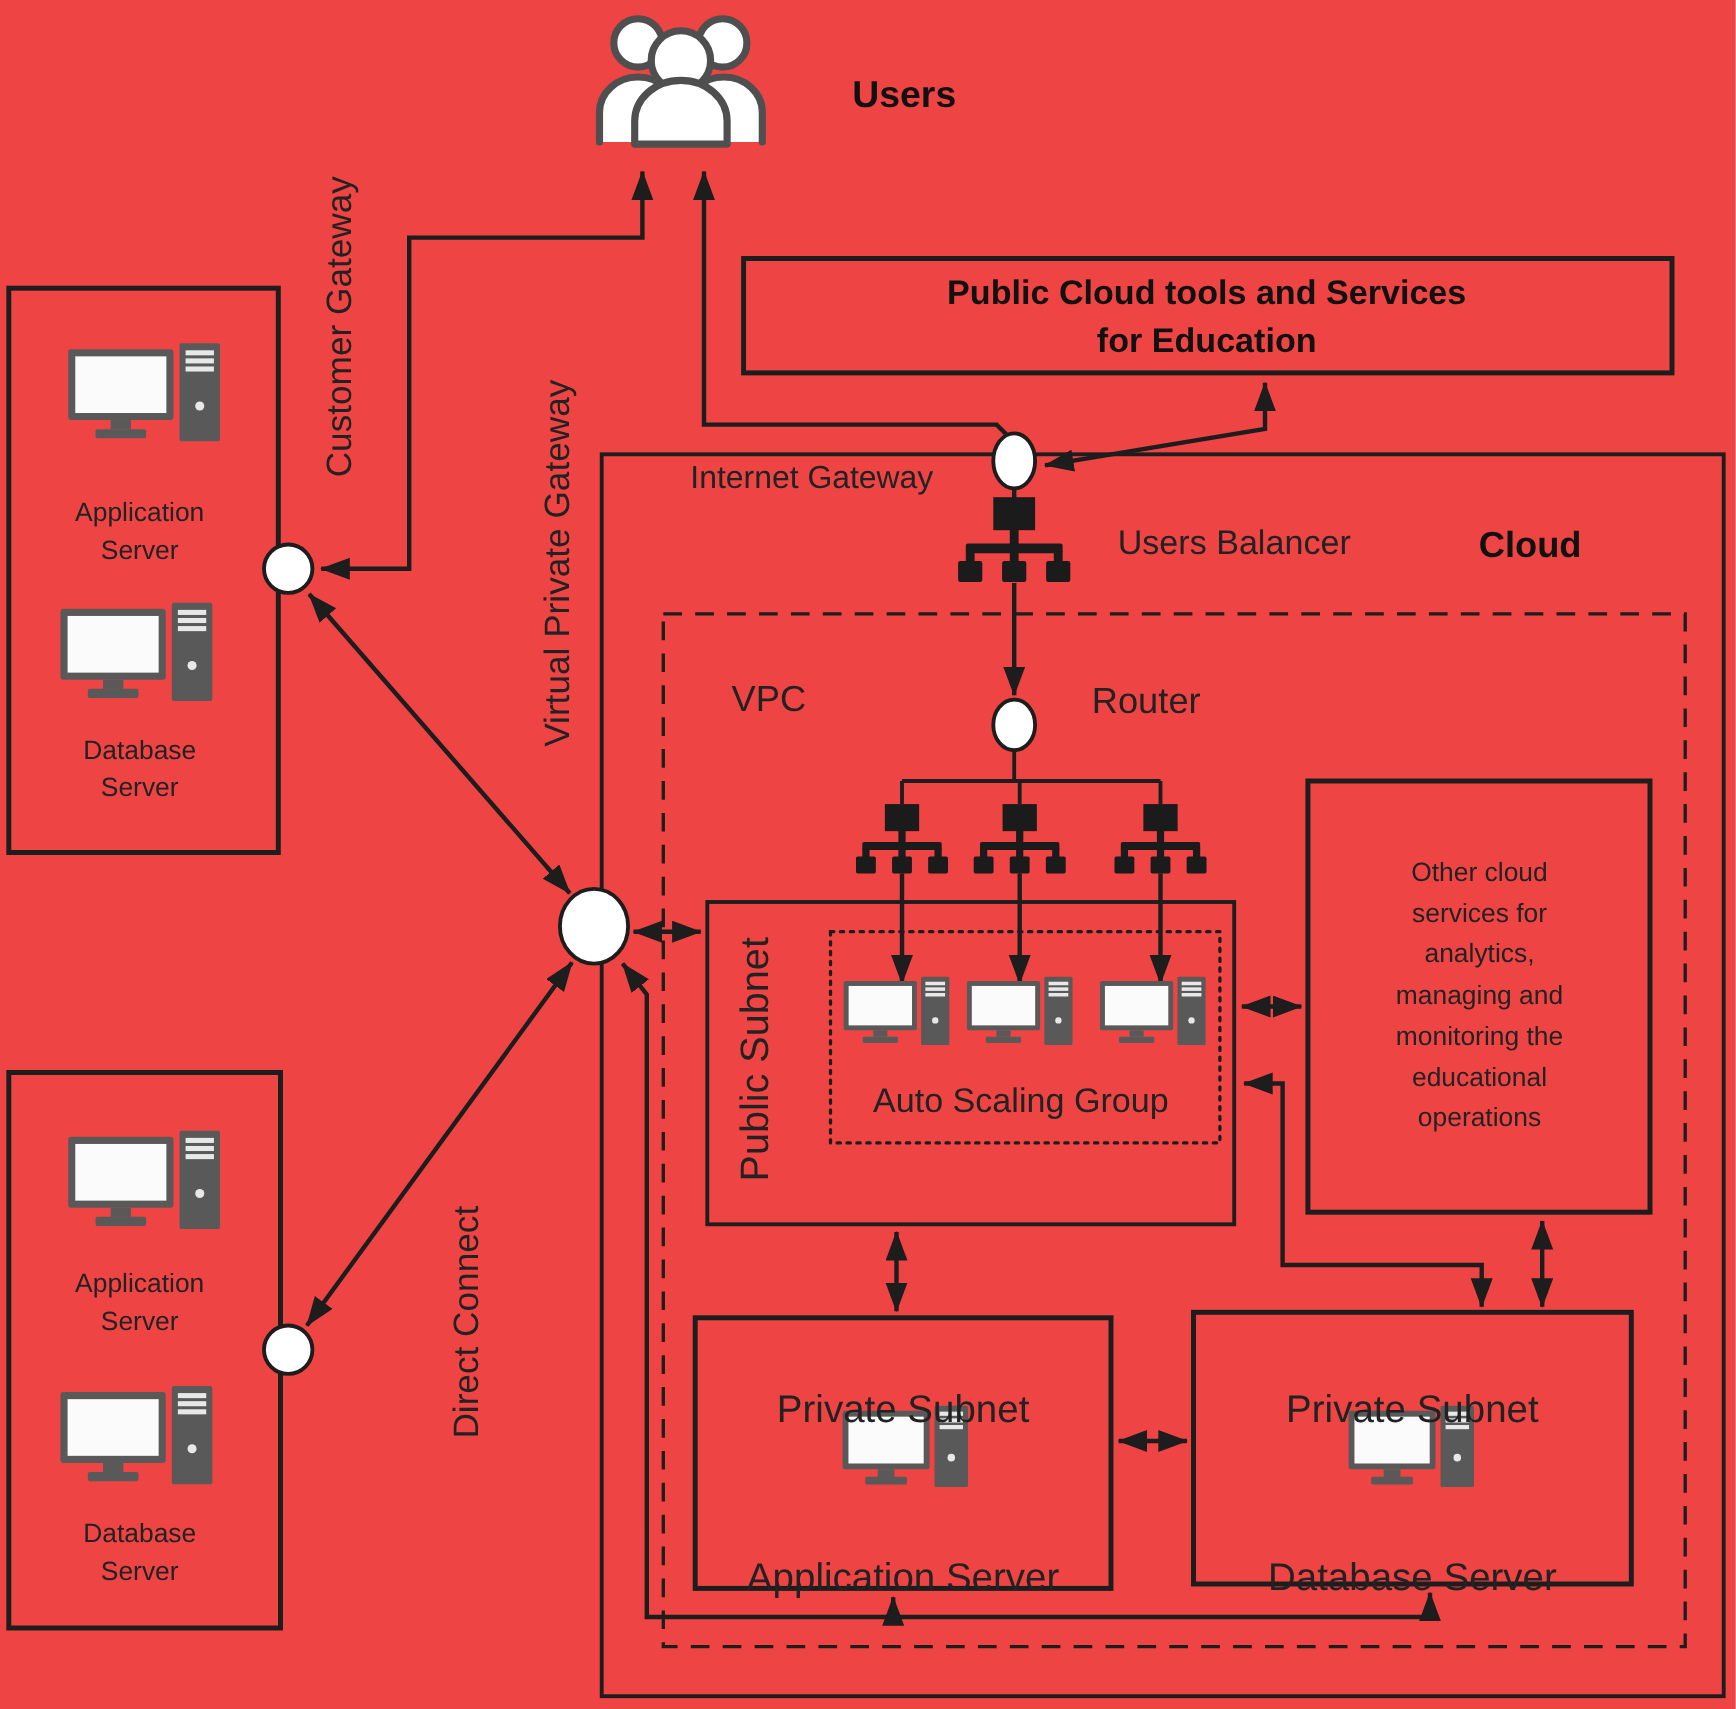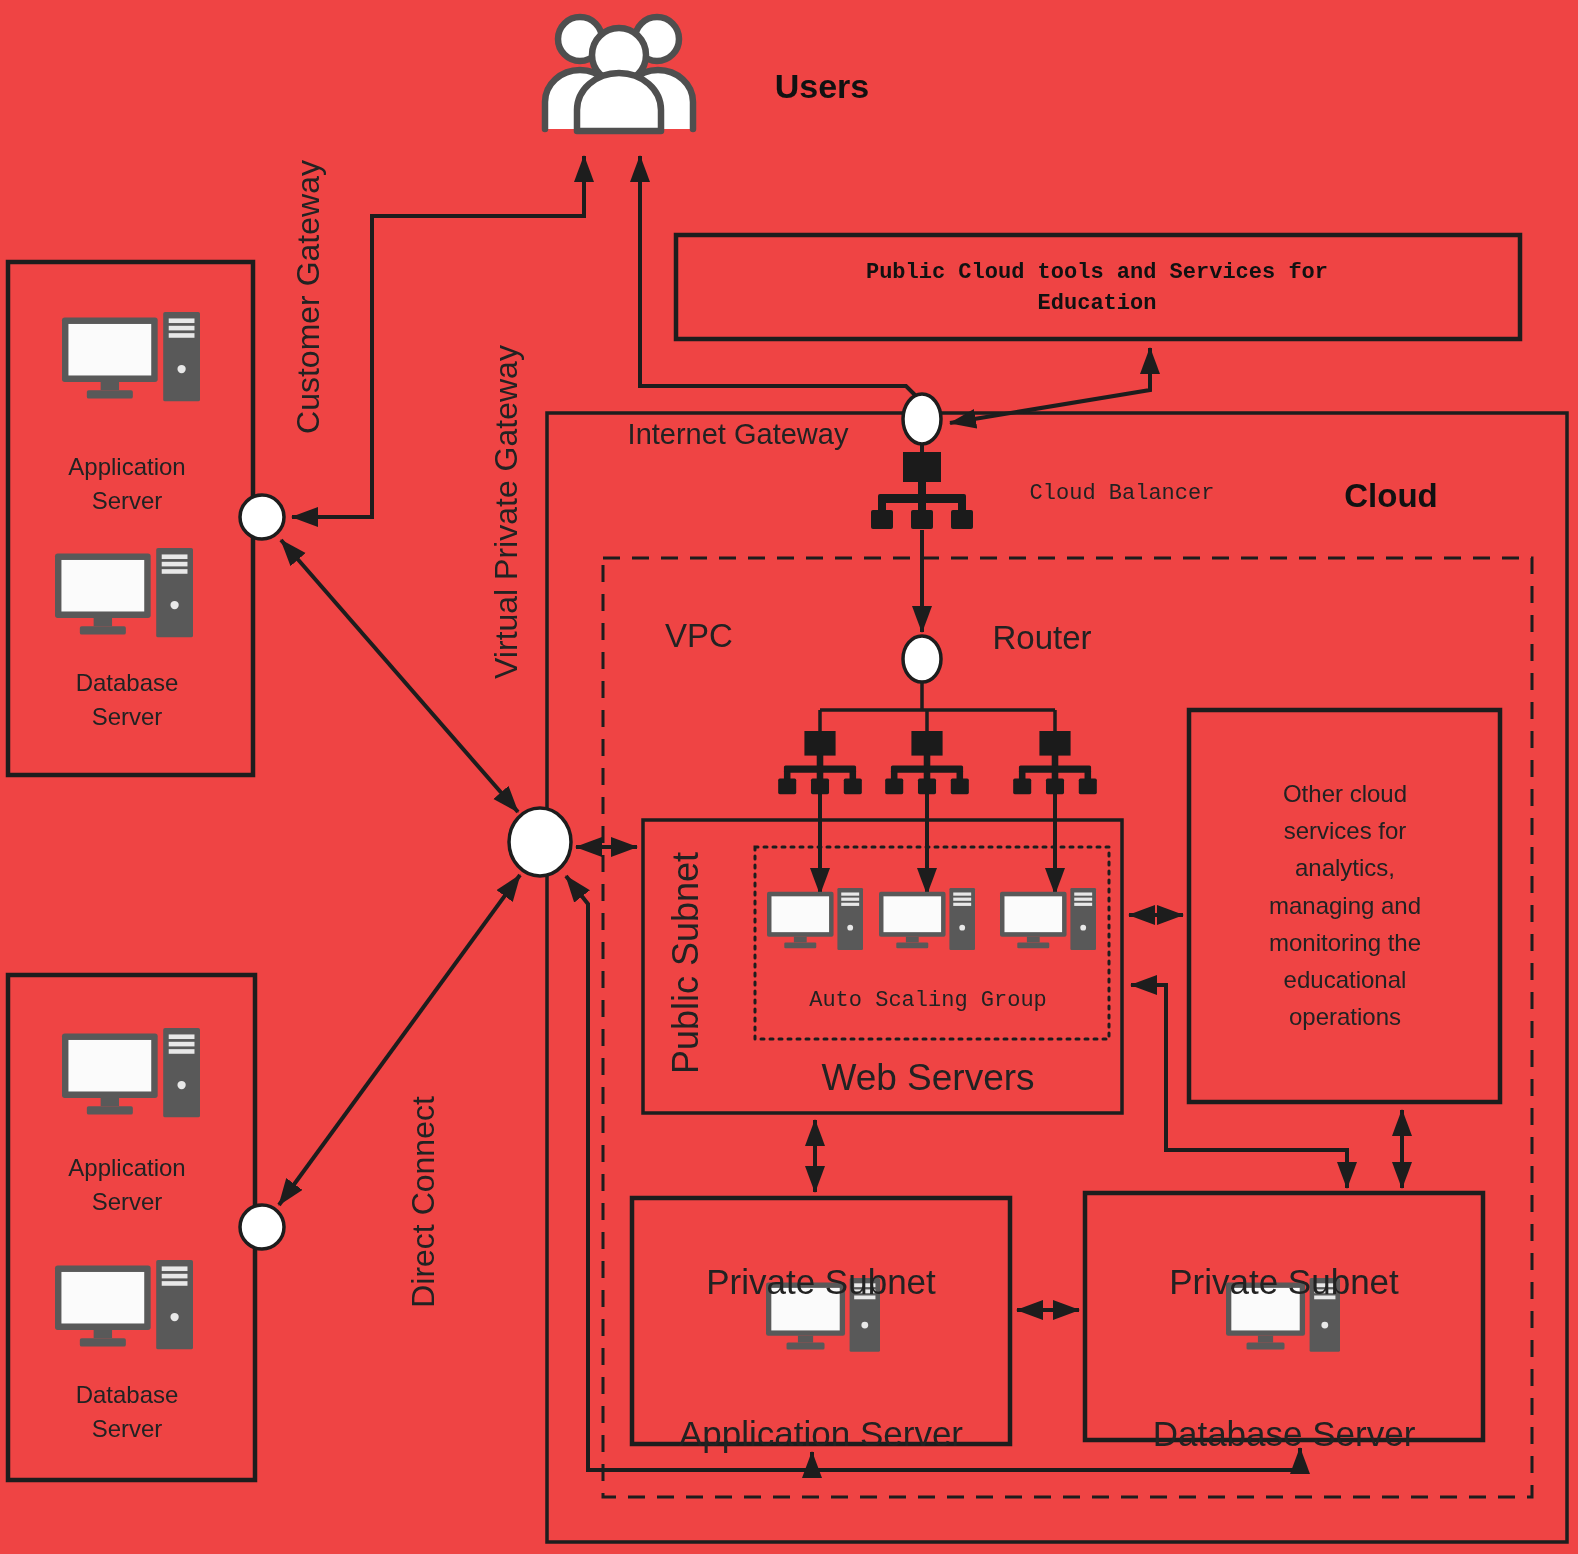--- a/index.html
+++ b/index.html
@@ -8,21 +8,21 @@
     font-family:"Liberation Sans", sans-serif;
   }
   #wires{position:absolute;left:0;top:0;}
   .lbl{
     position:absolute;transform:translate(-50%,-50%);
     text-align:center;white-space:pre-line;
     font-size:31px;line-height:1.42;color:#222222;
   }
   .b{font-weight:bold;color:#111111;}
   .rot{transform:translate(-50%,-50%) rotate(-90deg);white-space:nowrap;}
-  .s29{font-size:29px;} .s30{font-size:24px;} .s31{font-size:22px;font-family:Liberation Mono, monospace;}
+  .s29{font-size:29px;} .s30{font-size:24px;} .s31{font-size:31px;}
   .s32{font-size:32px;} .s33{font-size:33px;} .s34{font-size:34px;}
   .s35{font-size:35px;margin-top:36px;} .s36{font-size:36px;} .s37{font-size:37px;}
   .lh155{line-height:1.55;}
 </style>
 </head>
 <body>
 
 <div id="stage">
 
   <svg id="wires" width="1578" height="1554" viewBox="0 0 1578 1554">
@@ -142,33 +142,32 @@
     <use href="#pc" transform="translate(766,1278) scale(0.76)"></use>
     <use href="#pc" transform="translate(1226,1278) scale(0.76)"></use>
   </svg>
 
   <div class="lbl b s34" style="left:822px;top:86px;">Users</div>
 
   <div class="lbl b s31" style="left:1097px;top:288px;">Public Cloud tools and Services for Education</div>
 
   <div class="lbl s29" style="left:738px;top:435px;">Internet Gateway</div>
 
-  <div class="lbl s31" style="left:1122px;top:494px;">Cloud Balancer</div>
+  <div class="lbl s31" style="left:1122px;top:494px;">Users Balancer</div>
 
   <div class="lbl b s33" style="left:1391px;top:496px;">Cloud</div>
 
   <div class="lbl s33" style="left:699px;top:636px;">VPC</div>
 
   <div class="lbl s33" style="left:1042px;top:638px;">Router</div>
 
   <div class="lbl rot s36" style="left:686px;top:963px;">Public Subnet</div>
 
   <div class="lbl s31" style="left:928px;top:1001px;">Auto Scaling Group</div>
 
-  <div class="lbl s37" style="left:928px;top:1078px;">Web Servers</div>
 
   <div class="lbl s30 lh155" style="left:1345px;top:905px;">Other cloud
 services for
 analytics,
 managing and
 monitoring the
 educational
 operations</div>
 
   <div class="lbl s35" style="left:821px;top:1246px;">Private Subnet</div>

